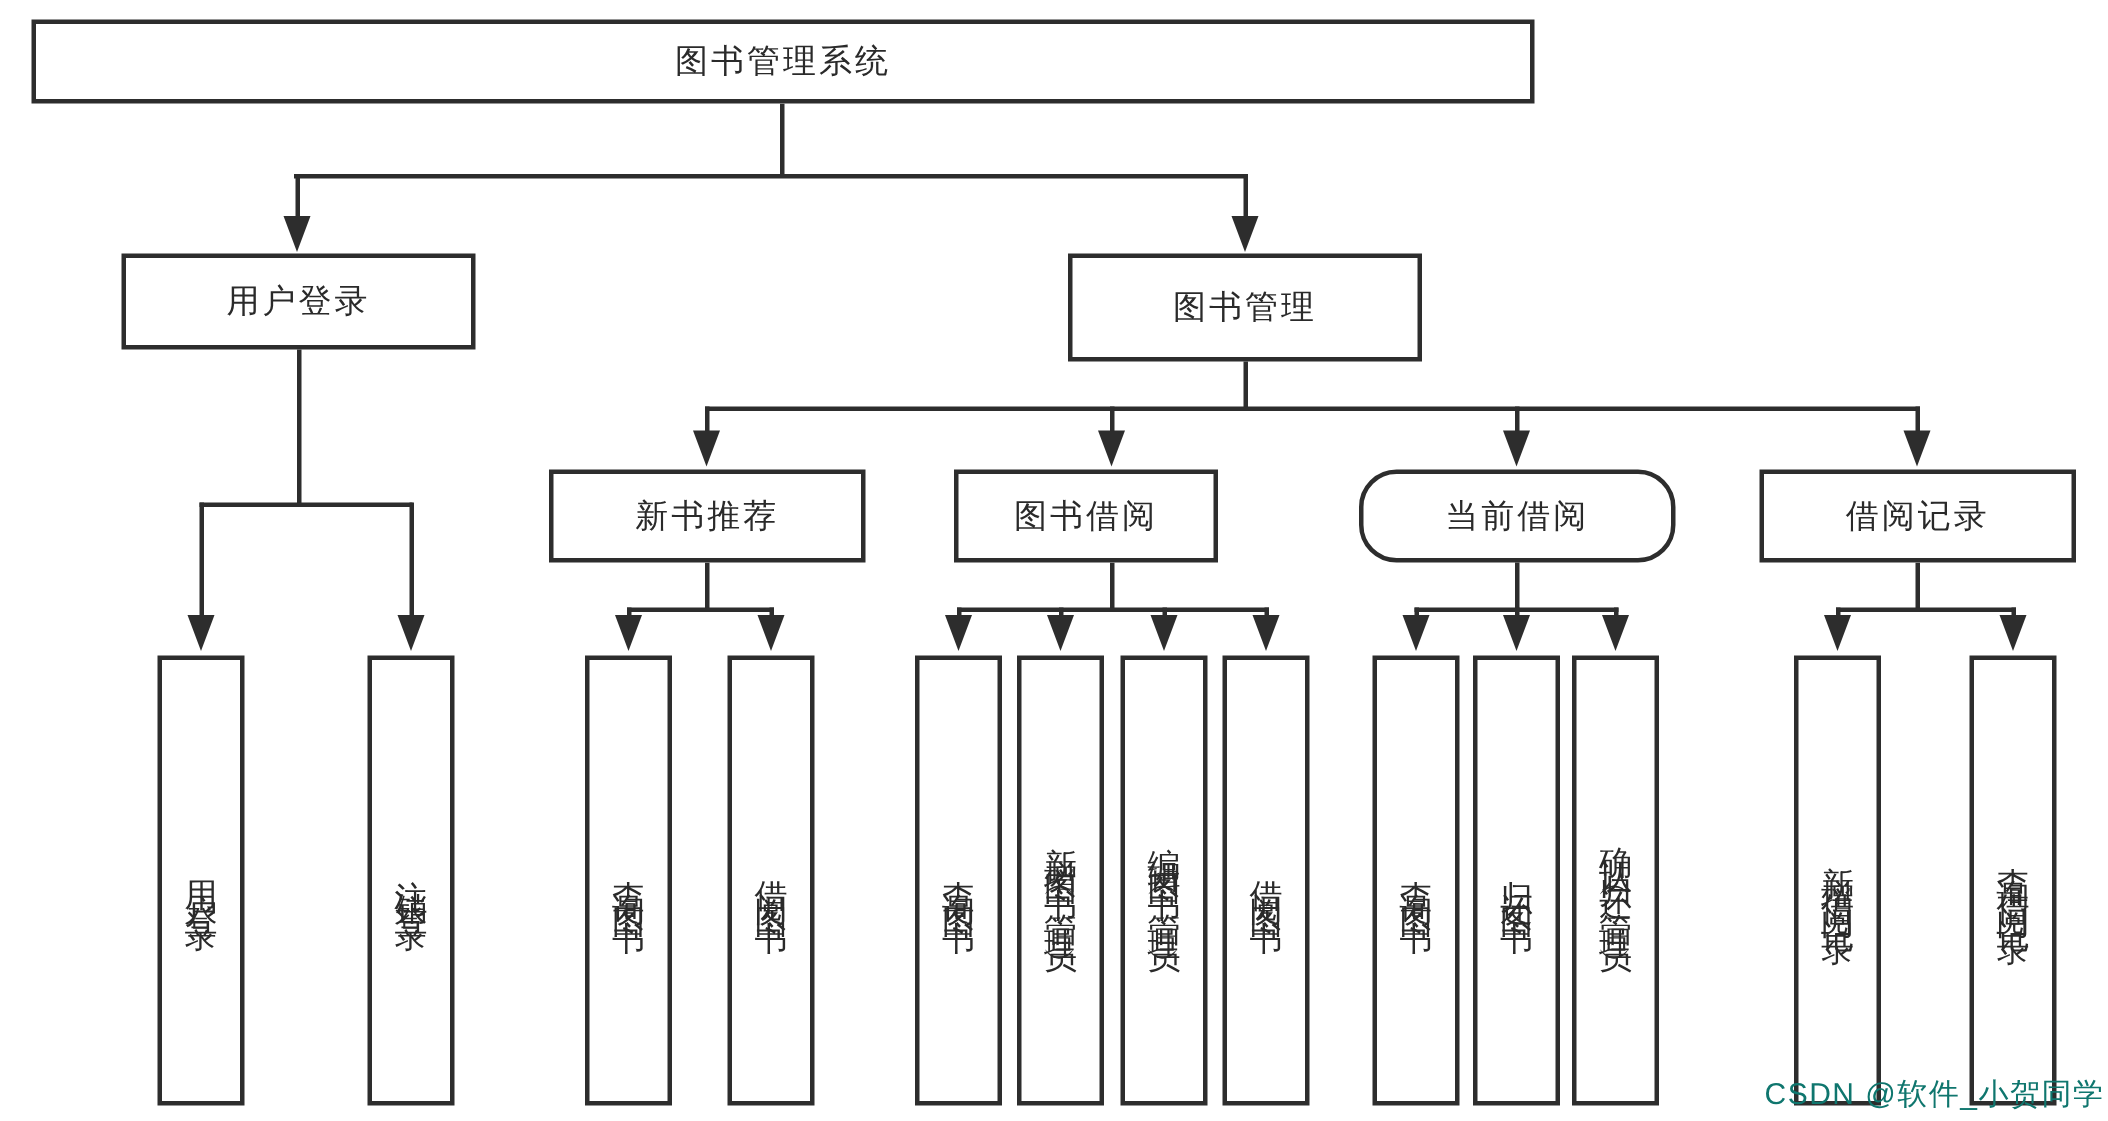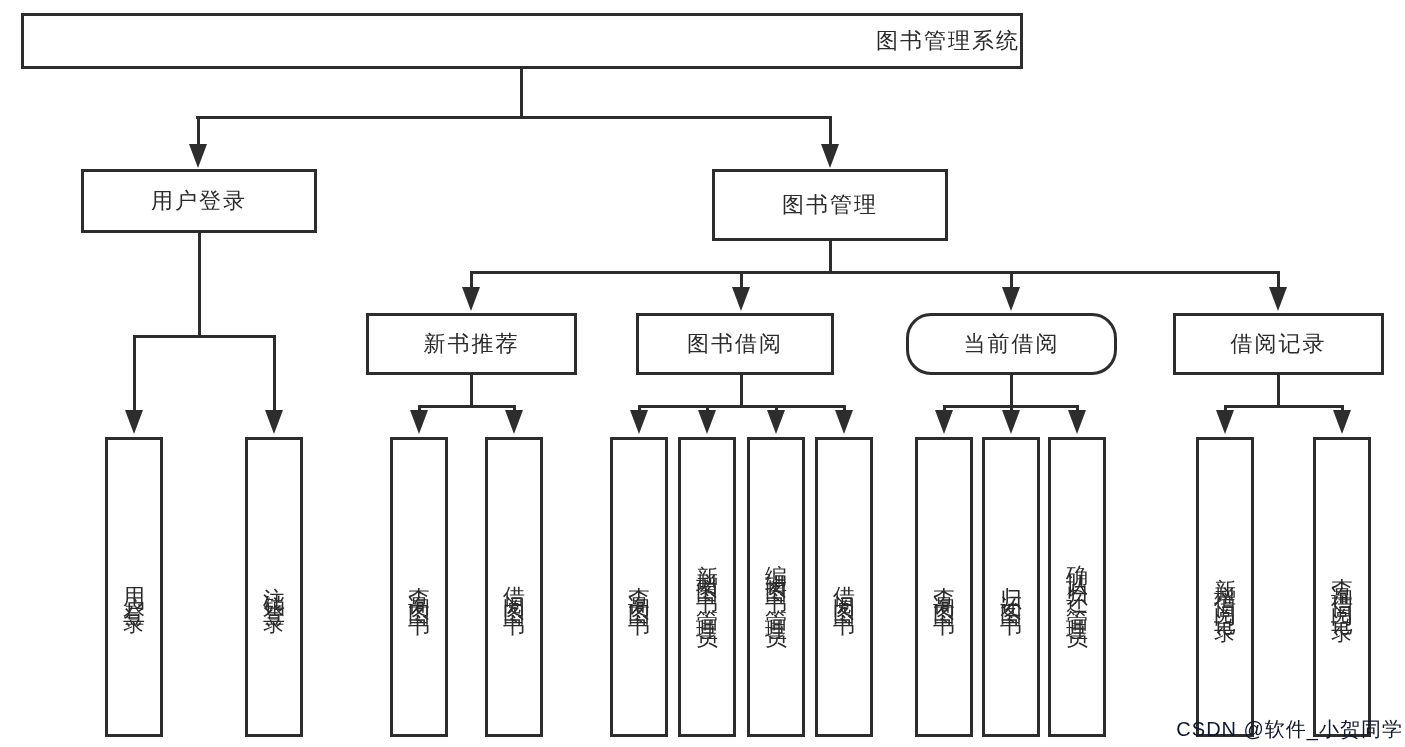--- a/index.html
+++ b/index.html
@@ -40,21 +40,21 @@
     position: absolute; width: 0; height: 0;
     border-left: 9px solid transparent;
     border-right: 9px solid transparent;
     border-top: 24px solid #2d2d2d;
   }
   .watermark {
     position: absolute;
     top: 716px;
     right: 2px;
     font-size: 20px;
-    color: #0f172a;
+    color: #0f766e;
     letter-spacing: 1px;
     z-index: 10;
     white-space: nowrap;
   }
 </style>
 </head>
 <body>
 
 <div class="canvas">
 
@@ -110,35 +110,35 @@
   <div class="vl" style="left:1076px; top:405px; height:12px;"></div>
   <div class="arr" style="left:1068px; top:410px;"></div>
 
   <div class="vl" style="left:1277px; top:375px; height:32px;"></div>
   <div class="hl" style="left:1224px; top:405px; width:120px;"></div>
   <div class="vl" style="left:1224px; top:405px; height:12px;"></div>
   <div class="arr" style="left:1216px; top:410px;"></div>
   <div class="vl" style="left:1341px; top:405px; height:12px;"></div>
   <div class="arr" style="left:1333px; top:410px;"></div>
 
-  <div class="box" style="left:21px; top:13px; width:1002px; height:56px;justify-content:flex-end;">
+  <div class="box" style="left:21px; top:13px; width:1002px; height:56px;">
     <span>图书管理系统</span>
   </div>
 
   <div class="box" style="left:81px; top:169px; width:236px; height:64px;">
     <span>用户登录</span>
   </div>
   <div class="box" style="left:712px; top:169px; width:236px; height:72px;">
     <span>图书管理</span>
   </div>
 
   <div class="box" style="left:366px; top:313px; width:211px; height:62px;">
     <span>新书推荐</span>
   </div>
-  <div class="box" style="left:636px; top:313px; width:198px; height:62px;">
+  <div class="box" style="left:636px; top:313px; width:176px; height:62px;">
     <span>图书借阅</span>
   </div>
   <div class="box" style="left:906px; top:313px; width:211px; height:62px;border-radius:25px;">
     <span>当前借阅</span>
   </div>
   <div class="box" style="left:1173px; top:313px; width:211px; height:62px;">
     <span>借阅记录</span>
   </div>
 
   <div class="box vbox" style="left:105px; top:437px; width:58px; height:300px;">

